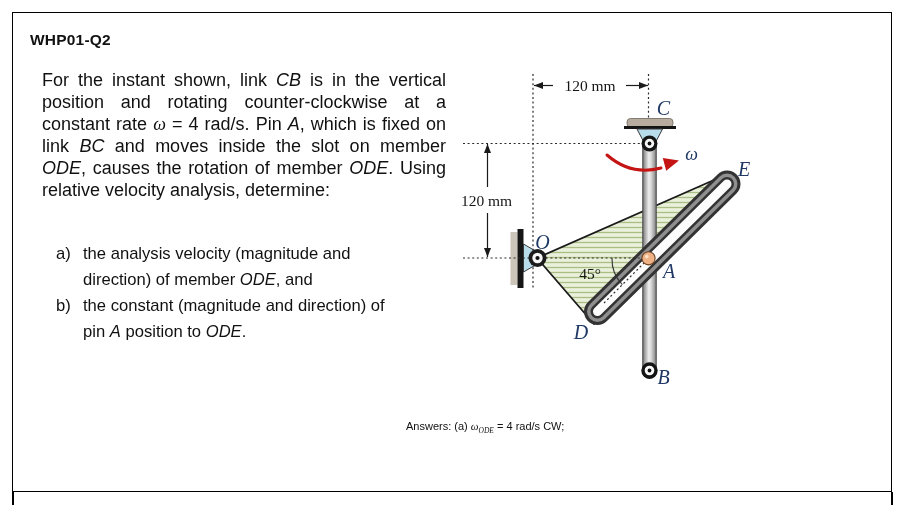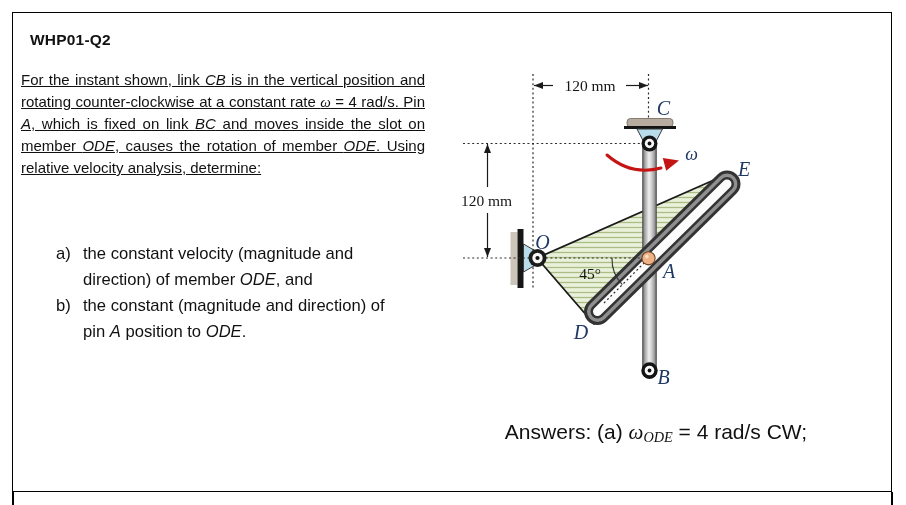--- a/index.html
+++ b/index.html
@@ -6,26 +6,26 @@
   .page{position:relative;width:906px;height:505px;background:#fff;overflow:hidden;
         font-family:"Liberation Sans",sans-serif;color:#111;}
   .frame{position:absolute;left:12px;top:12px;width:880px;height:480px;
          border:1.6px solid #000;box-sizing:border-box;}
   .edge-ext{position:absolute;top:492px;height:13px;width:1.6px;background:#000;}
   .edge-ext.left{left:12px;}
   .edge-ext.right{left:891px;}
 
   .title{position:absolute;left:30px;top:31px;font-size:15.5px;font-weight:bold;
          letter-spacing:.2px;}
-  .problem{position:absolute;left:21px;top:69px;width:404px;font-size:15px;
-           line-height:22px;text-align:justify;text-decoration:underline;}
+  .problem{position:absolute;left:42px;top:69px;width:404px;font-size:18px;
+           line-height:22px;text-align:justify;}
   .qlist{position:absolute;left:56px;top:241px;width:352px;font-size:16.6px;line-height:26px;}
   .qitem{display:flex;}
   .qmarker{width:27px;flex:0 0 27px;}
-  .answers{position:absolute;right:15px;top:0;width:500px;text-align:center;font-size:21px;}
+  .answers{position:absolute;right:15px;top:0;width:500px;text-align:left;font-size:11px;}
   .ans-line1{position:absolute;right:0;top:420px;width:500px;}
   .ans-line2{position:absolute;right:0;top:460px;width:500px;}
 
   .seg-p{}
   .seg-i{font-style:italic;}
   .seg-si{font-family:"Liberation Serif",serif;font-style:italic;}
   .seg-sub{font-family:"Liberation Serif",serif;font-style:italic;
            font-size:0.68em;vertical-align:-3px;}
   .diagram-svg{position:absolute;left:0;top:0;}
   .lbl{font-family:"Liberation Serif",serif;font-style:italic;fill:var(--label);}
@@ -40,21 +40,21 @@
   <div class="edge-ext left"></div>
   <div class="edge-ext right"></div>
 
   <div class="title">WHP01-Q2</div>
 
   <div class="problem"><span class="seg-p">For the instant shown, link </span><span class="seg-i">CB</span><span class="seg-p"> is in the vertical position and rotating counter-clockwise at a constant rate </span><span class="seg-si">ω</span><span class="seg-p"> = 4 rad/s. Pin </span><span class="seg-i">A</span><span class="seg-p">, which is fixed on link </span><span class="seg-i">BC</span><span class="seg-p"> and moves inside the slot on member </span><span class="seg-i">ODE</span><span class="seg-p">, causes the rotation of member </span><span class="seg-i">ODE</span><span class="seg-p">. Using relative velocity analysis, determine:</span></div>
 
   <div class="qlist">
     <div class="qitem">
       <span class="qmarker">a)</span>
-      <span><span class="seg-p">the constant velocity (magnitude and direction) of member </span><span class="seg-i">ODE</span><span class="seg-p">, and</span></span>
+      <span><span class="seg-p">the analysis velocity (magnitude and direction) of member </span><span class="seg-i">ODE</span><span class="seg-p">, and</span></span>
     </div>
     <div class="qitem">
       <span class="qmarker">b)</span>
       <span><span class="seg-p">the constant (magnitude and direction) of pin </span><span class="seg-i">A</span><span class="seg-p"> position to </span><span class="seg-i">ODE</span><span class="seg-p">.</span></span>
     </div>
   </div>
 
   <div class="ans-line1 answers"><span class="seg-p">Answers: (a) </span><span class="seg-si">ω</span><span class="seg-sub">ODE</span><span class="seg-p"> = 4 rad/s CW;</span></div>
 
   <svg class="diagram-svg" width="906" height="505" viewBox="0 0 906 505">

